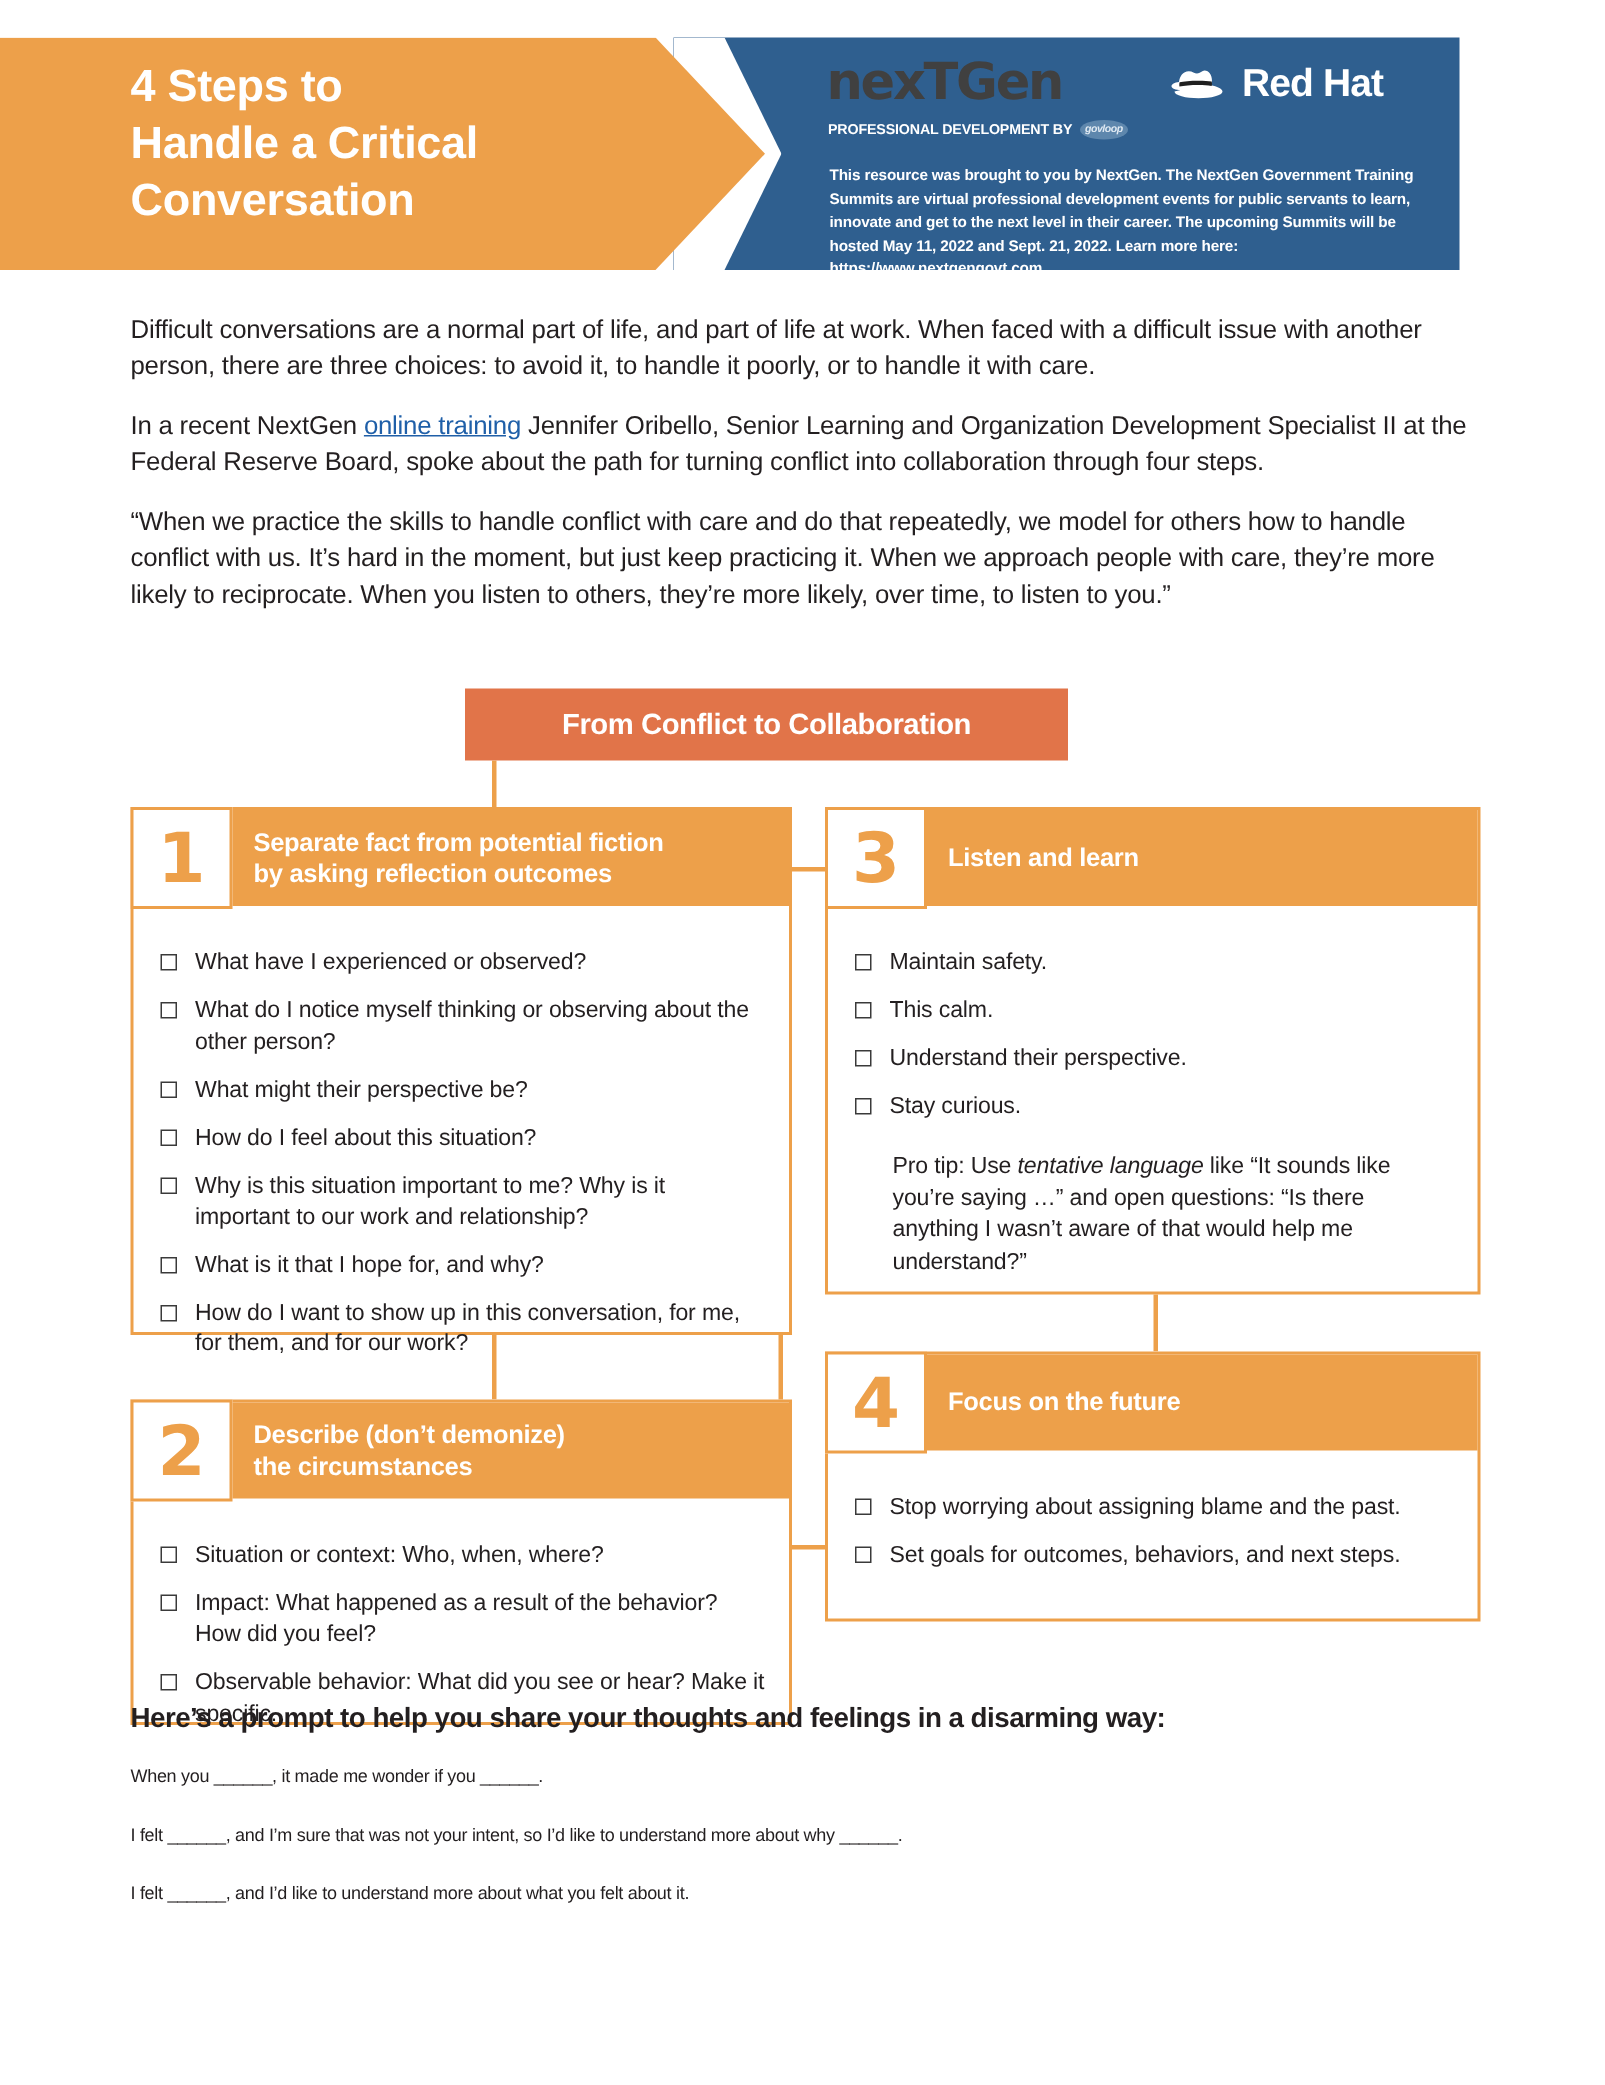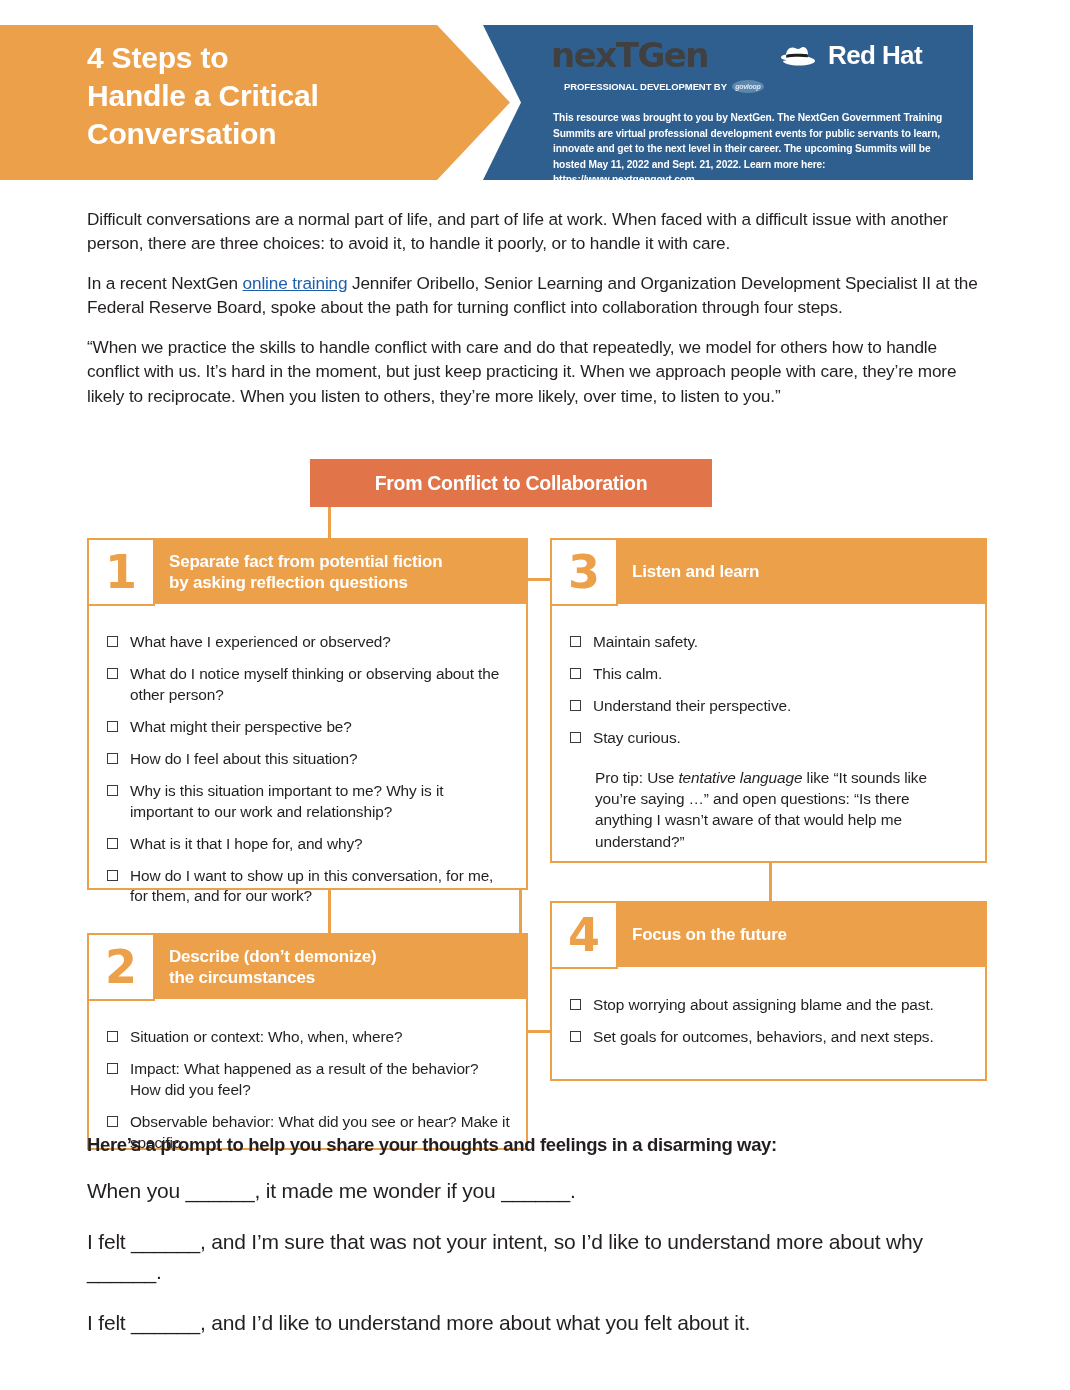--- a/index.html
+++ b/index.html
@@ -68,21 +68,20 @@
   .profdev {
     position: absolute;
     left: 1px; top: 42px;
     font-size: 9.5px;
     font-weight: bold;
     letter-spacing: -0.1px;
     color: #ffffff;
     display: flex;
     align-items: center;
     gap: 5px;
-    margin-left: 12px;
   }
   .govloop-mark {
     display: inline-block;
     width: 32px; height: 13px;
     border-radius: 50%;
     background: #5e87ad;
     color: #dfe9f2;
     font-size: 7px;
     font-style: italic;
     font-weight: bold;
@@ -216,21 +215,21 @@
     left: 87px; top: 1134px;
     width: 900px;
   }
   .prompt h2 {
     font-size: 18.5px;
     font-weight: bold;
     letter-spacing: -0.35px;
     margin-bottom: 20px;
   }
   .prompt p {
-    font-size: 21px;
+    font-size: 12px;
     line-height: 1.4;
     letter-spacing: -0.2px;
     margin-bottom: 22px;
   }
   .prompt p:last-child { margin-bottom: 0; }
 </style>
 </head>
 <body>
 
 <div class="header-wrap">
@@ -276,21 +275,21 @@
   <div class="conn" style="left:519px; top:1030px; width:35px; height:3px;"></div>
   <div class="conn" style="left:519px; top:578px; width:3px; height:455px;"></div>
   <div class="conn" style="left:519px; top:578px; width:32px; height:3px;"></div>
 
   <div class="conn" style="left:769px; top:862px; width:3px; height:39px;"></div>
 
   <div class="stepbox" style="left:87px; top:538px; width:441px; height:352px;">
     <div class="step-head" style="height:64px; padding-left:80px;">
       <div class="step-num" style="width:68px; height:68px;">1</div>
       <div class="step-title" style="white-space:pre-line;">Separate fact from potential fiction
-by asking reflection questions</div>
+by asking reflection outcomes</div>
     </div>
     <div class="step-body">
       <div class="chk-item">
           <span class="chkbox"></span>
           <span>What have I experienced or observed?</span>
         </div>
       <div class="chk-item">
           <span class="chkbox"></span>
           <span>What do I notice myself thinking or observing about the other person?</span>
         </div>

